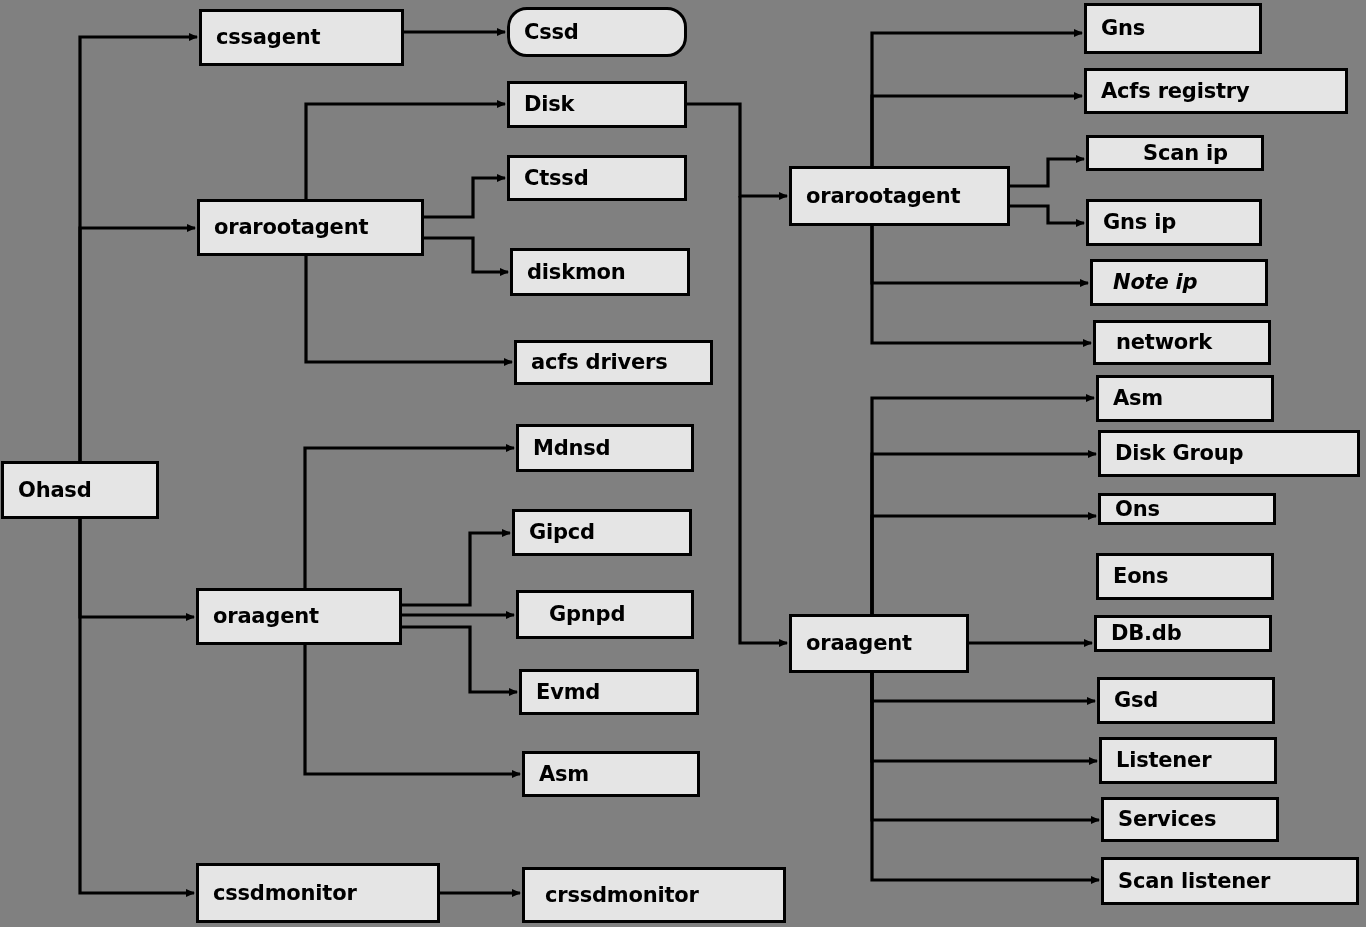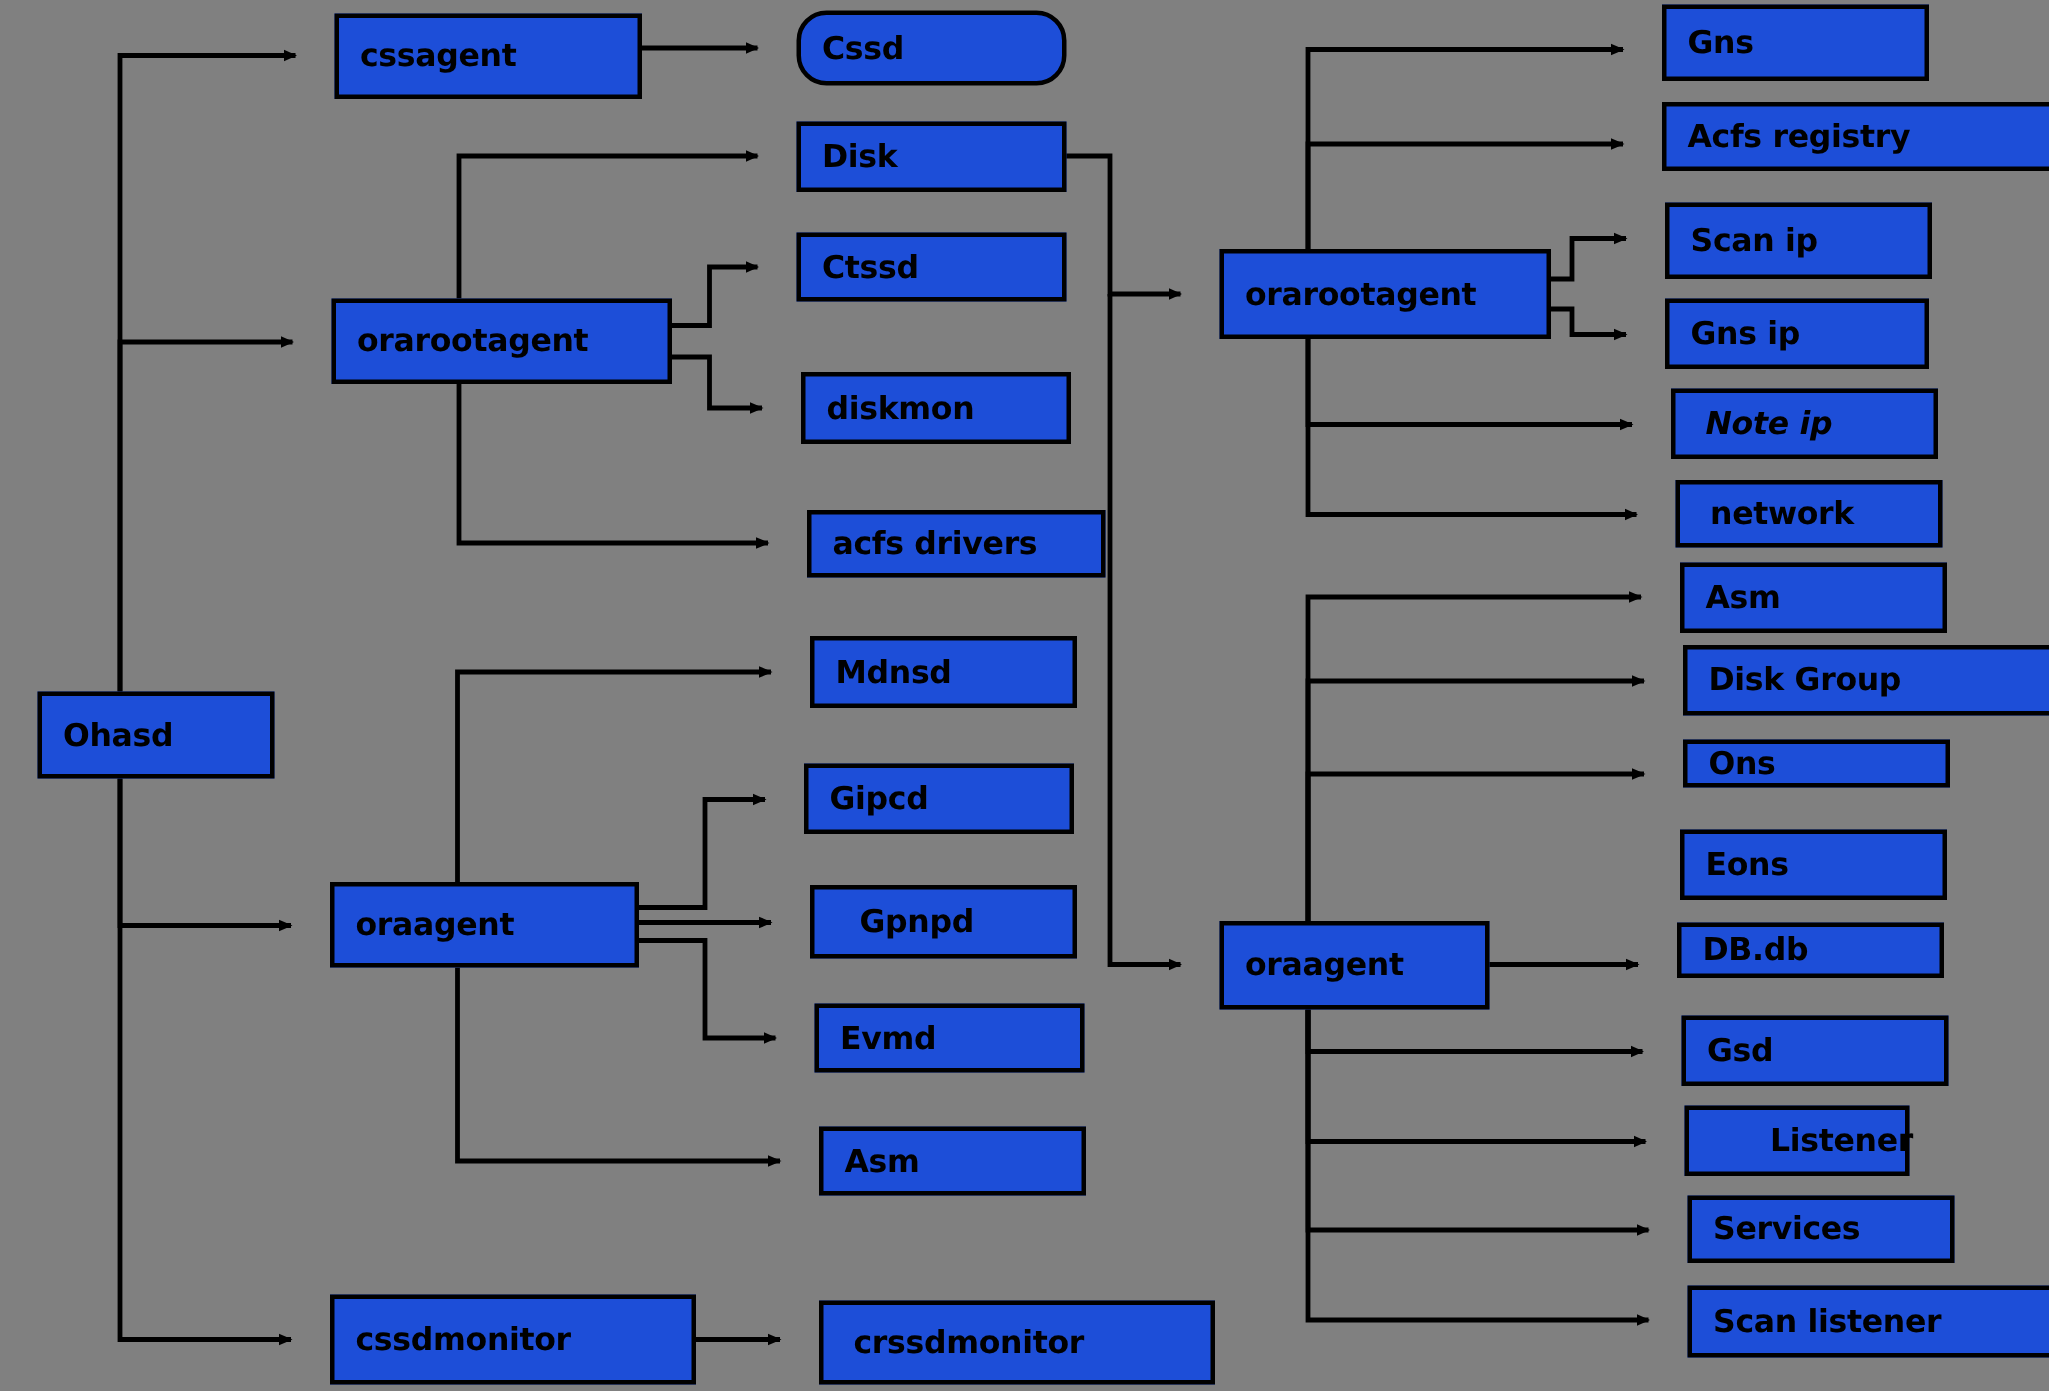--- a/index.html
+++ b/index.html
@@ -17,27 +17,26 @@
   }
   #wires {
     position: absolute;
     left: 0; top: 0;
     width: 1366px;
     height: 927px;
     pointer-events: none;
   }
   .node {
     position: absolute;
-    background: #1d4ed8;
+    background: #e5e5e5;
     border: 3px solid #000000;
     box-sizing: border-box;
     display: flex;
     align-items: center;
     z-index: 2;
-    margin-left: 24px;
   }
   .node .label {
     font-family: "DejaVu Sans", sans-serif;
     font-weight: bold;
     font-size: 21px;
     color: #000000;
     padding-left: 14px;
     line-height: 1;
     white-space: nowrap;
     letter-spacing: -0.2px;
@@ -171,21 +170,21 @@
   </div>
 
   <div class="node" style="left:1084px; top:3px; width:178px; height:51px;">
     <span class="label">Gns</span>
   </div>
 
   <div class="node" style="left:1084px; top:68px; width:264px; height:46px;">
     <span class="label">Acfs registry</span>
   </div>
 
-  <div class="node" style="left:1086px; top:135px; width:178px; height:51px;">
+  <div class="node" style="left:1086px; top:135px; width:178px; height:36px;padding-left:40px;">
     <span class="label">Scan ip</span>
   </div>
 
   <div class="node" style="left:1086px; top:199px; width:176px; height:47px;">
     <span class="label">Gns ip</span>
   </div>
 
   <div class="node pad-more" style="left:1090px; top:259px; width:178px; height:47px;font-style:italic;">
     <span class="label">Note ip</span>
   </div>
@@ -211,21 +210,21 @@
   </div>
 
   <div class="node" style="left:1094px; top:615px; width:178px; height:37px;">
     <span class="label">DB.db</span>
   </div>
 
   <div class="node" style="left:1097px; top:677px; width:178px; height:47px;">
     <span class="label">Gsd</span>
   </div>
 
-  <div class="node" style="left:1099px; top:737px; width:150px; height:47px;padding-left:40px;">
+  <div class="node" style="left:1099px; top:737px; width:178px; height:47px;">
     <span class="label">Listener</span>
   </div>
 
   <div class="node" style="left:1101px; top:797px; width:178px; height:45px;">
     <span class="label">Services</span>
   </div>
 
   <div class="node" style="left:1101px; top:857px; width:258px; height:48px;">
     <span class="label">Scan listener</span>
   </div>

